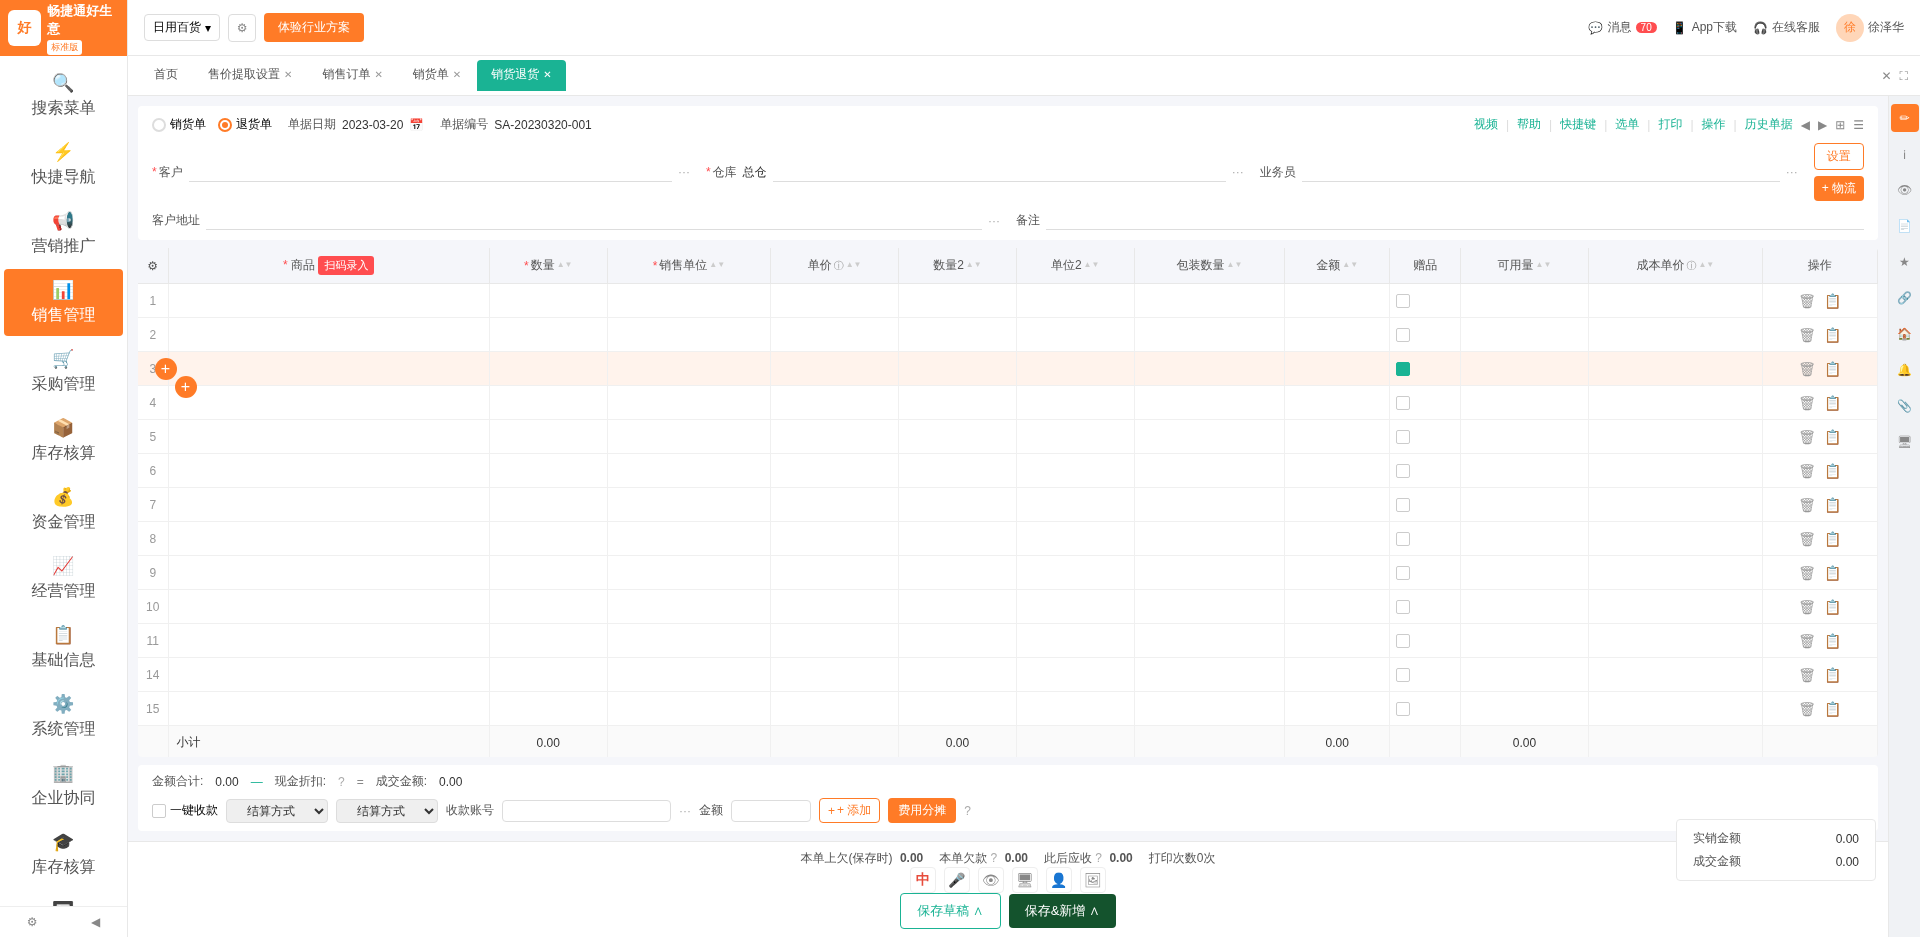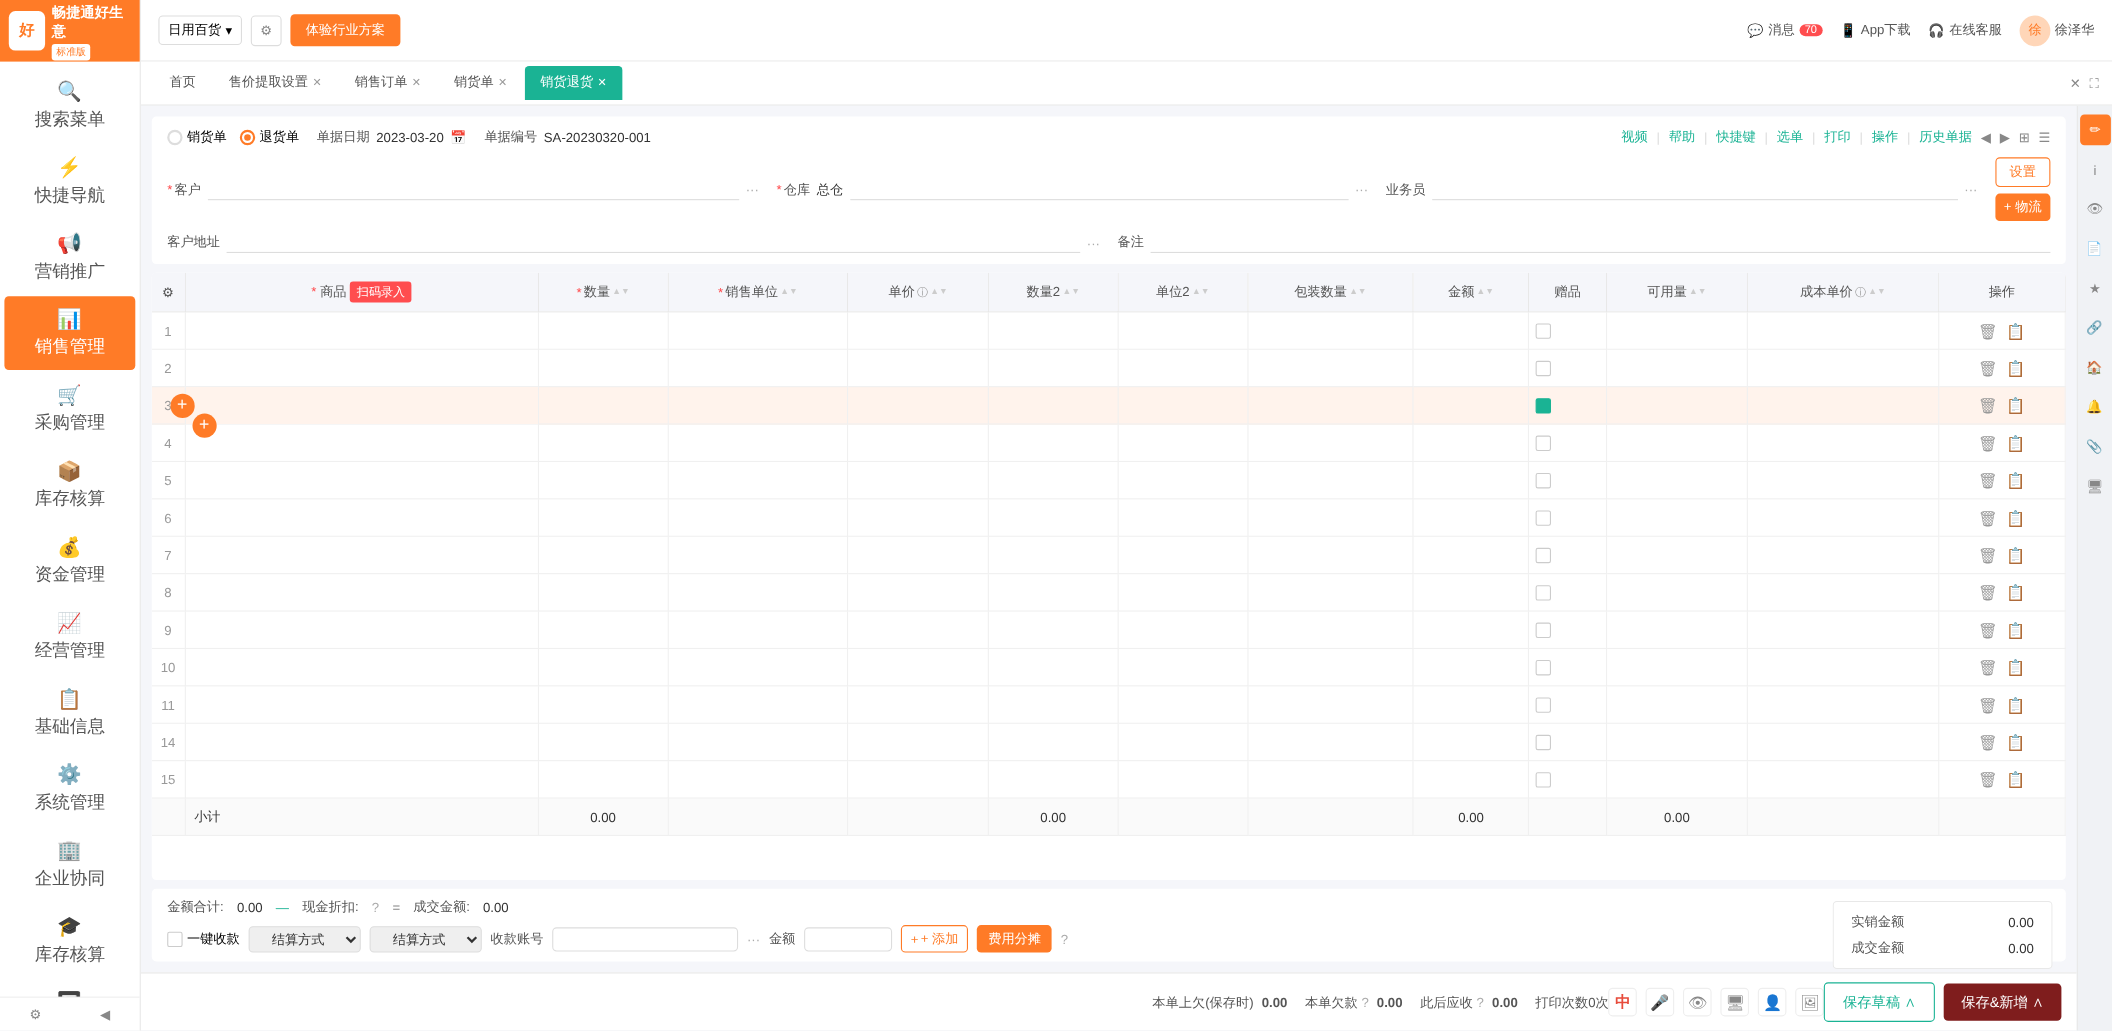--- a/index.html
+++ b/index.html
@@ -91,28 +91,28 @@
     .footer-value { color: #333; font-weight: 500; }
     .footer-dash { color: #1ab394; }
     .footer-equals { color: #888; }
     .fee-btn { background: #ff7b27; color: #fff; border: none; border-radius: 4px; padding: 4px 10px; cursor: pointer; font-size: 12px; }
     .pay-row { display: flex; align-items: center; gap: 8px; }
     .pay-checkbox { display: flex; align-items: center; gap: 4px; cursor: pointer; }
     .footer-select { border: 1px solid #ddd; border-radius: 4px; padding: 3px 16px; outline: none; color: #333; }
     .footer-input { border: 1px solid #ddd; border-radius: 4px; padding: 3px 6px; min-width: 80px; outline: none; }
     .add-fee-btn { background: none; border: 1px solid #ff7b27; color: #ff7b27; border-radius: 4px; padding: 3px 8px; cursor: pointer; font-size: 12px; display: flex; align-items: center; gap: 2px; }
     .help-icon { color: #aaa; cursor: pointer; }
-    .bottom-bar { background: #fff; border-top: 1px solid #e8e8e8; padding: 8px 14px; display: flex; align-items: center; justify-content: flex-end; flex-shrink: 0; }
+    .bottom-bar { background: #fff; border-top: 1px solid #e8e8e8; padding: 8px 14px; display: flex; align-items: center; justify-content: space-between; flex-shrink: 0; flex-direction: column; }
     .bottom-info { display: flex; align-items: center; gap: 16px; color: #555; }
     .bottom-info span { white-space: nowrap; }
     .bottom-toolbar { display: flex; align-items: center; gap: 8px; }
     .toolbar-icon { width: 26px; height: 26px; display: flex; align-items: center; justify-content: center; cursor: pointer; color: #888; border: 1px solid #eee; border-radius: 4px; font-size: 14px; }
     .bottom-actions { display: flex; align-items: center; gap: 8px; }
     .btn-save-draft { border: 1px solid #1ab394; color: #1ab394; background: #fff; border-radius: 4px; padding: 8px 16px; cursor: pointer; font-size: 13px; }
-    .btn-save-new { background: #7f1d1d; color: #fff; border: none; border-radius: 4px; padding: 8px 16px; cursor: pointer; font-size: 13px; }
+    .btn-save-new { background: #14532d; color: #fff; border: none; border-radius: 4px; padding: 8px 16px; cursor: pointer; font-size: 13px; }
 
     
     .right-panel { width: 32px; background: #f0f2f5; border-left: 1px solid #e8e8e8; display: flex; flex-direction: column; align-items: center; padding: 8px 0; gap: 8px; }
     .right-panel-icon { width: 28px; height: 28px; display: flex; align-items: center; justify-content: center; cursor: pointer; color: #888; border-radius: 4px; }
     .right-panel-icon.active { background: #ff7b27; color: #fff; }
 
     
     .summary-box { position: absolute; right: 40px; bottom: 56px; background: #fff; border: 1px solid #e8e8e8; border-radius: 4px; padding: 10px 16px; display: flex; flex-direction: column; gap: 6px; min-width: 200px; }
     .summary-row { display: flex; justify-content: space-between; align-items: center; gap: 24px; }
     .summary-label { color: #555; }
@@ -842,21 +842,21 @@
       <div class="right-panel-icon">★</div>
       <div class="right-panel-icon">🔗</div>
       <div class="right-panel-icon">🏠</div>
       <div class="right-panel-icon">🔔</div>
       <div class="right-panel-icon">📎</div>
       <div class="right-panel-icon">🖥</div>
     </div>
   </div>
 </div>
 
-<div class="summary-box" style="position:fixed;right:54px;bottom:56px;">
+<div class="summary-box" style="position:fixed;right:44px;bottom:56px;">
   <div class="summary-row">
     <span class="summary-label">实销金额</span>
     <span class="summary-value">0.00</span>
   </div>
   <div class="summary-row">
     <span class="summary-label">成交金额</span>
     <span class="summary-value">0.00</span>
   </div>
 </div>
 

